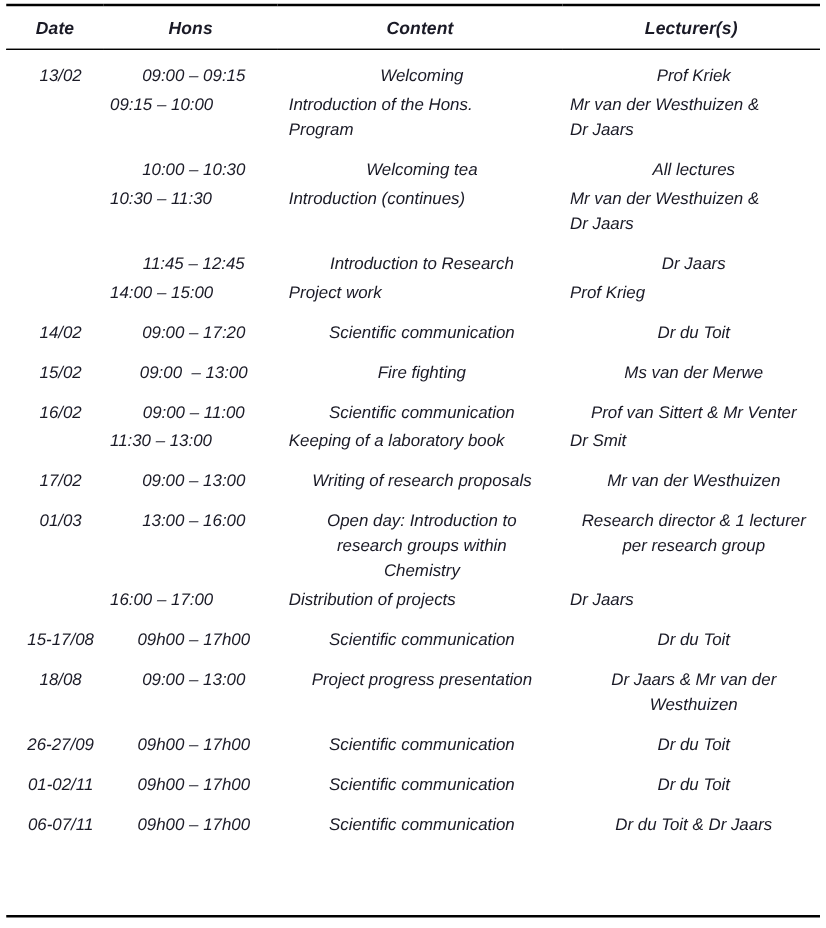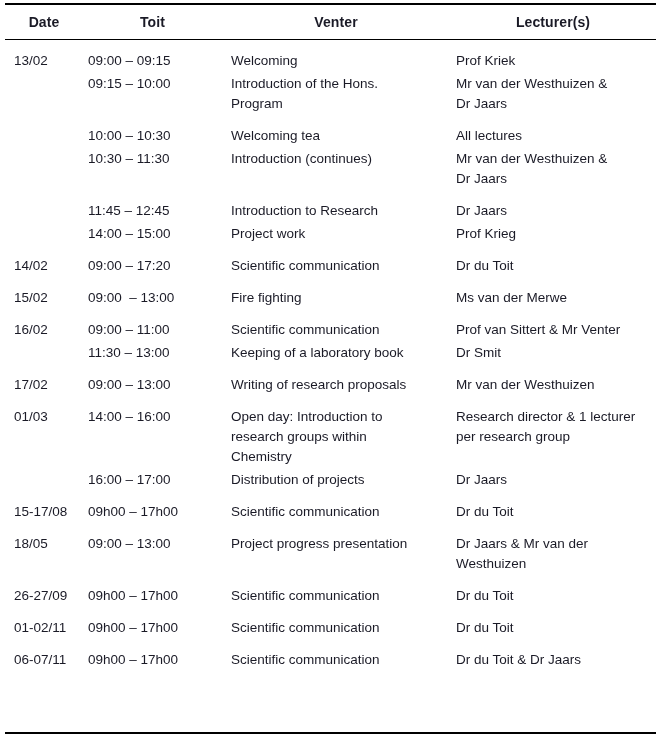--- a/index.html
+++ b/index.html
@@ -12,20 +12,21 @@
     height: 742px;
     font-family: "Liberation Sans", sans-serif;
     color: #1a1a26;
     overflow: hidden;
   }
   .sheet {
     position: relative;
     width: 561px;
     height: 742px;
     background: #ffffff;
+    font-style: italic;
   }
   table.schedule {
     position: absolute;
     left: 5px;
     top: 3px;
     width: 651px;
     border-collapse: collapse;
     table-layout: fixed;
   }
   col.c-date  { width: 78px; }
@@ -46,20 +47,21 @@
     font-size: 13.5px;
     font-weight: normal;
     vertical-align: top;
     line-height: 20px;
     padding: 0;
     border: none;
     white-space: pre-wrap;
   }
   tbody tr.grp td {
     padding-top: 12px;
+    text-align: center;
   }
   tbody tr.sub td {
     padding-top: 3px;
   }
   tbody tr:first-child td {
     padding-top: 11px;
   }
   td.date  { padding-left: 9px; }
   td.time  { padding-left: 5px; }
   td.cont  { padding-left: 9px; padding-right: 6px; }
@@ -88,22 +90,22 @@
   <table class="schedule">
     <colgroup>
       <col class="c-date">
       <col class="c-time">
       <col class="c-cont">
       <col class="c-lect">
     </colgroup>
     <thead>
       <tr>
         <th>Date</th>
-        <th>Toit</th>
-        <th>Venter</th>
+        <th>Hons</th>
+        <th>Content</th>
         <th>Lecturer(s)</th>
       </tr>
     </thead>
     <tbody id="schedule-body">
         <tr class="grp">
           <td class="date">13/02</td>
           <td class="time">09:00 – 09:15</td>
           <td class="cont">Welcoming</td>
           <td class="lect">Prof Kriek</td>
         </tr>
@@ -165,41 +167,41 @@
           <td class="lect">Dr Smit</td>
         </tr>
         <tr class="grp">
           <td class="date">17/02</td>
           <td class="time">09:00 – 13:00</td>
           <td class="cont">Writing of research proposals</td>
           <td class="lect">Mr van der Westhuizen</td>
         </tr>
         <tr class="grp">
           <td class="date">01/03</td>
-          <td class="time">14:00 – 16:00</td>
+          <td class="time">13:00 – 16:00</td>
           <td class="cont">Open day: Introduction to
 research groups within
 Chemistry</td>
           <td class="lect">Research director &amp; 1 lecturer
 per research group</td>
         </tr>
         <tr class="sub">
           <td class="date"></td>
           <td class="time">16:00 – 17:00</td>
           <td class="cont">Distribution of projects</td>
           <td class="lect">Dr Jaars</td>
         </tr>
         <tr class="grp">
           <td class="date">15-17/08</td>
           <td class="time">09h00 – 17h00</td>
           <td class="cont">Scientific communication</td>
           <td class="lect">Dr du Toit</td>
         </tr>
         <tr class="grp">
-          <td class="date">18/05</td>
+          <td class="date">18/08</td>
           <td class="time">09:00 – 13:00</td>
           <td class="cont">Project progress presentation</td>
           <td class="lect">Dr Jaars &amp; Mr van der
 Westhuizen</td>
         </tr>
         <tr class="grp">
           <td class="date">26-27/09</td>
           <td class="time">09h00 – 17h00</td>
           <td class="cont">Scientific communication</td>
           <td class="lect">Dr du Toit</td>

